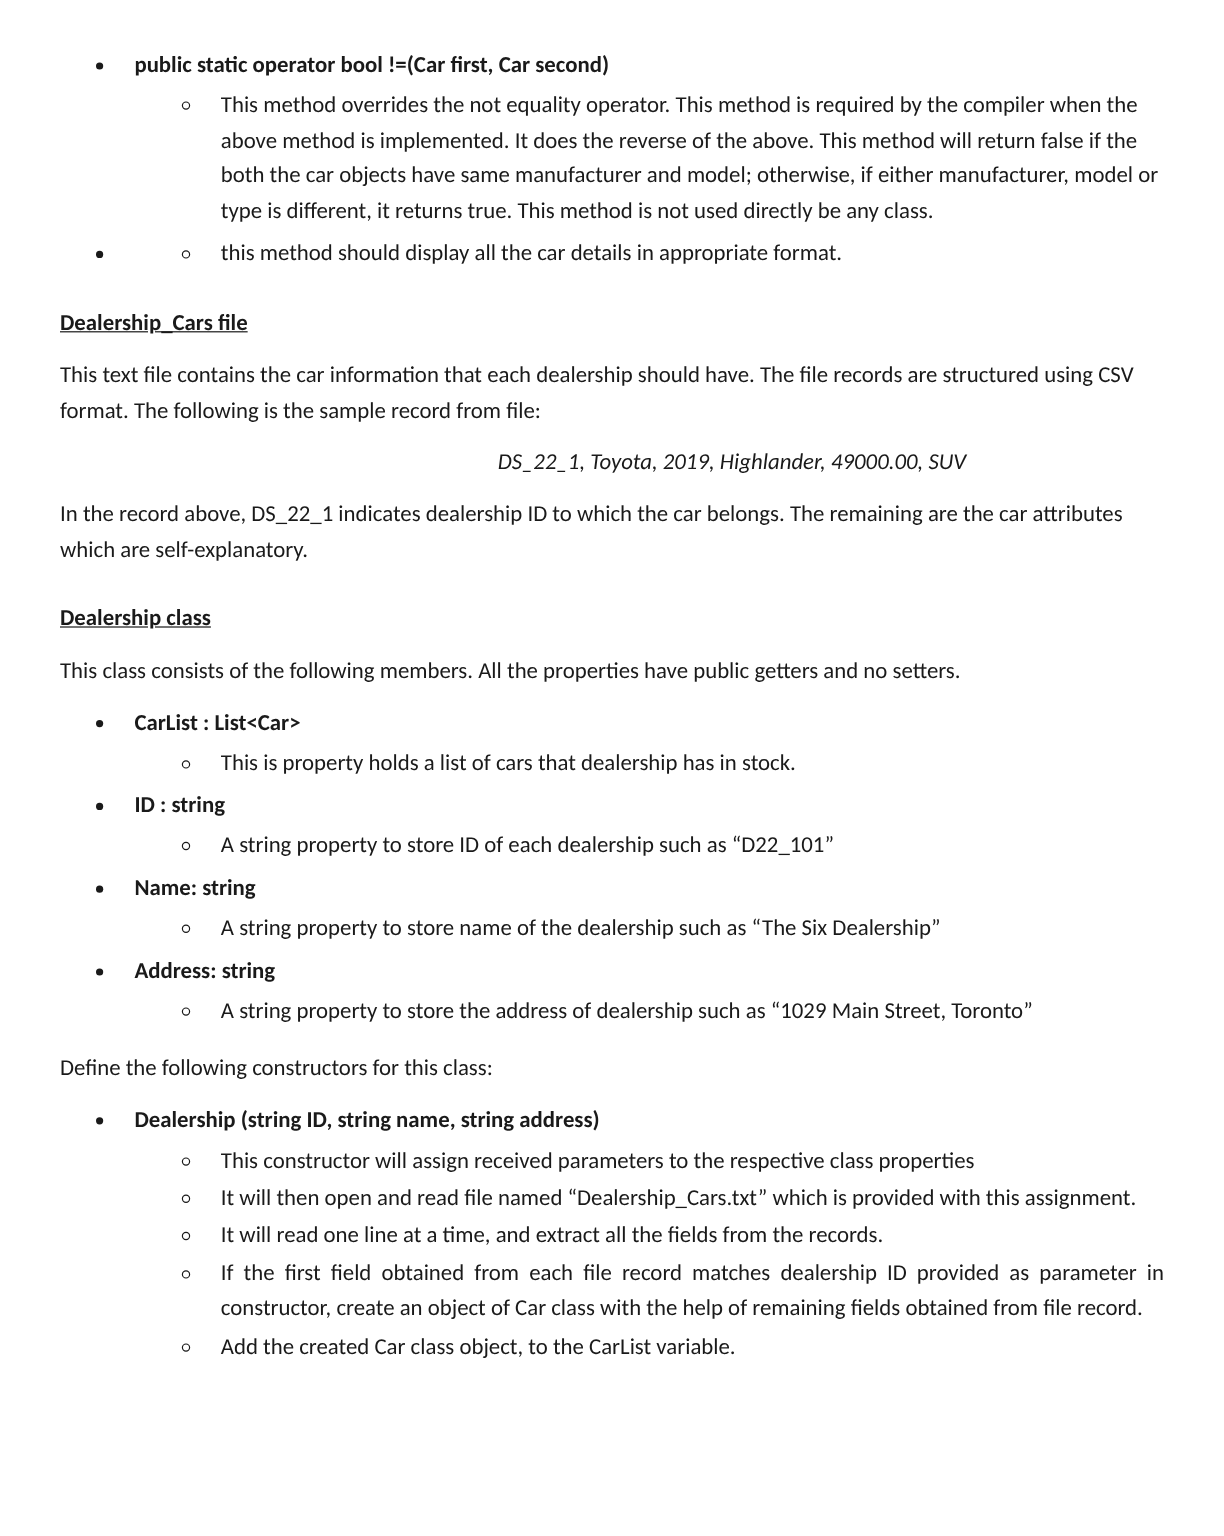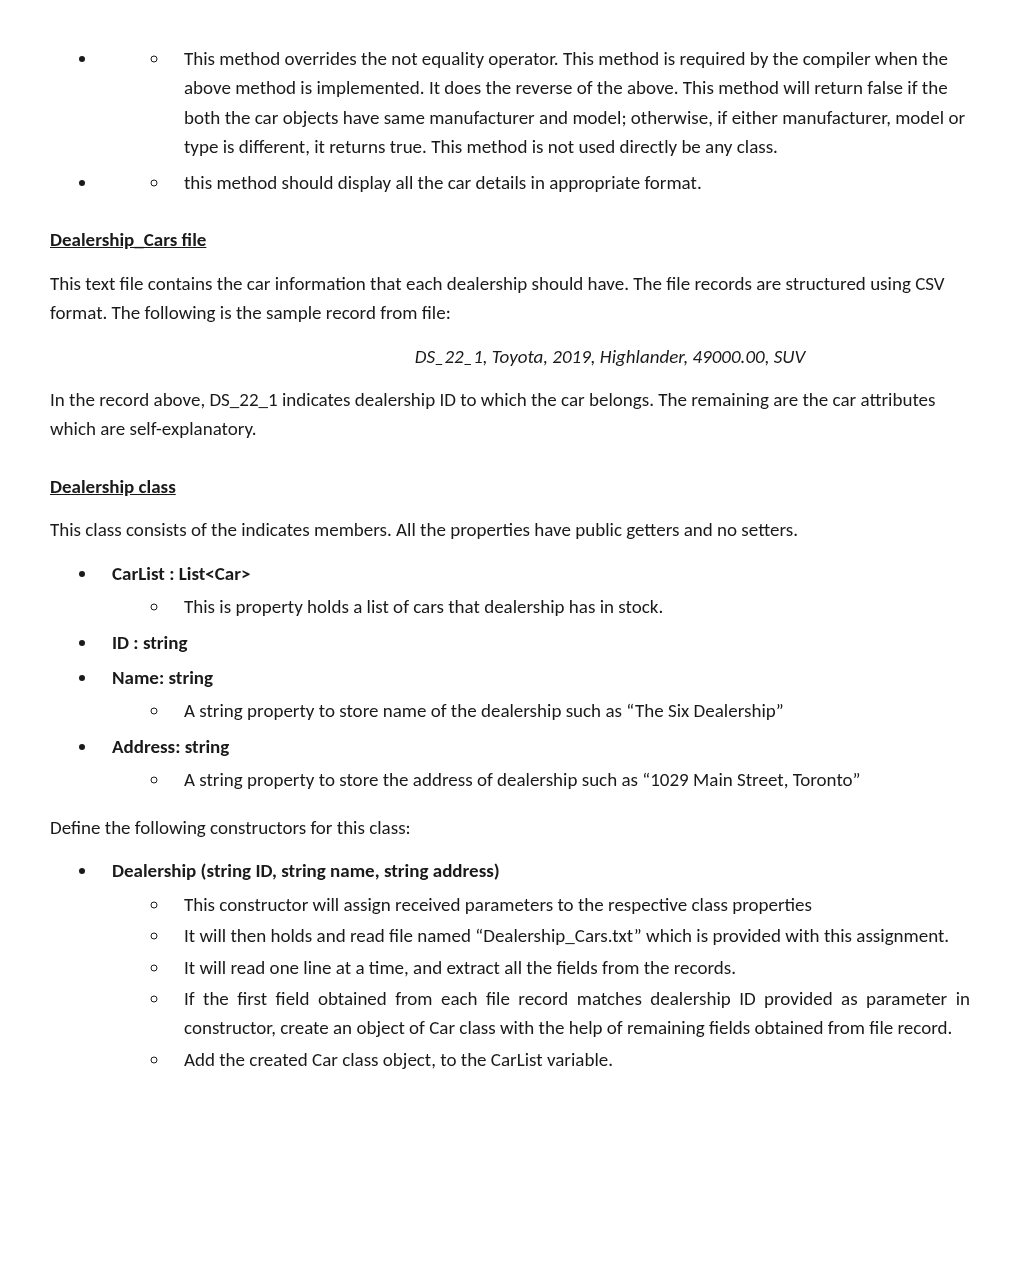--- a/index.html
+++ b/index.html
@@ -51,48 +51,52 @@
     }
     .justify ul.inner > li {
       text-align: justify;
     }
   </style>
 </head>
 <body>
 
 <ul class="outer">
   <li>
+    <span class="title">public static operator bool !=(Car first, Car second)</span>
     <ul class="inner">
       <li>This method overrides the not equality operator. This method is required by the compiler when the above method is implemented. It does the reverse of the above. This method will return false if the both the car objects have same manufacturer and model; otherwise, if either manufacturer, model  or type is different, it returns true. This method is not used directly be any class.</li>
     </ul>
   </li>
   <li>
     <ul class="inner">
       <li>this method should display all the car details in appropriate format.</li>
     </ul>
   </li>
 </ul>
 
 <div class="section-head">Dealership_Cars file</div>
 <p class="para">This text file contains the car information that each dealership should have. The file records are structured using CSV format. The following is the sample record from file:</p>
 <div class="sample">DS_22_1, Toyota, 2019, Highlander, 49000.00, SUV</div>
 <p class="para">In the record above, DS_22_1 indicates dealership ID to which the car belongs. The remaining are the car attributes which are self-explanatory.</p>
 
 <div class="section-head">Dealership class</div>
-<p class="para">This class consists of the indicates members. All the properties have public getters and no setters.</p>
+<p class="para">This class consists of the following members. All the properties have public getters and no setters.</p>
 
 <ul class="outer">
   <li>
     <span class="title">CarList : List&lt;Car&gt;</span>
     <ul class="inner">
       <li>This is property holds a list of cars that dealership has in stock.</li>
     </ul>
   </li>
   <li>
     <span class="title">ID : string</span>
+    <ul class="inner">
+      <li>A string property to store ID of each dealership such as “D22_101”</li>
+    </ul>
   </li>
   <li>
     <span class="title">Name: string</span>
     <ul class="inner">
       <li>A string property to store name of the dealership such as “The Six Dealership”</li>
     </ul>
   </li>
   <li class="justify">
     <span class="title">Address: string</span>
     <ul class="inner">
@@ -101,19 +105,19 @@
   </li>
 </ul>
 
 <p class="para">Define the following constructors for this class:</p>
 
 <ul class="outer">
   <li class="justify">
     <span class="title">Dealership (string ID, string name, string address)</span>
     <ul class="inner">
       <li>This constructor will assign received parameters to the respective class properties</li>
-      <li>It will then holds and read file named “Dealership_Cars.txt” which is provided with this assignment.</li>
+      <li>It will then open and read file named “Dealership_Cars.txt” which is provided with this assignment.</li>
       <li>It will read one line at a time, and extract all the fields from the records.</li>
       <li>If the first field obtained from each file record matches dealership ID provided as parameter in constructor, create an object of Car class with the help of remaining fields obtained from file record.</li>
       <li>Add the created Car class object, to the CarList variable.</li>
     </ul>
   </li>
 </ul>
 
 </body></html>

